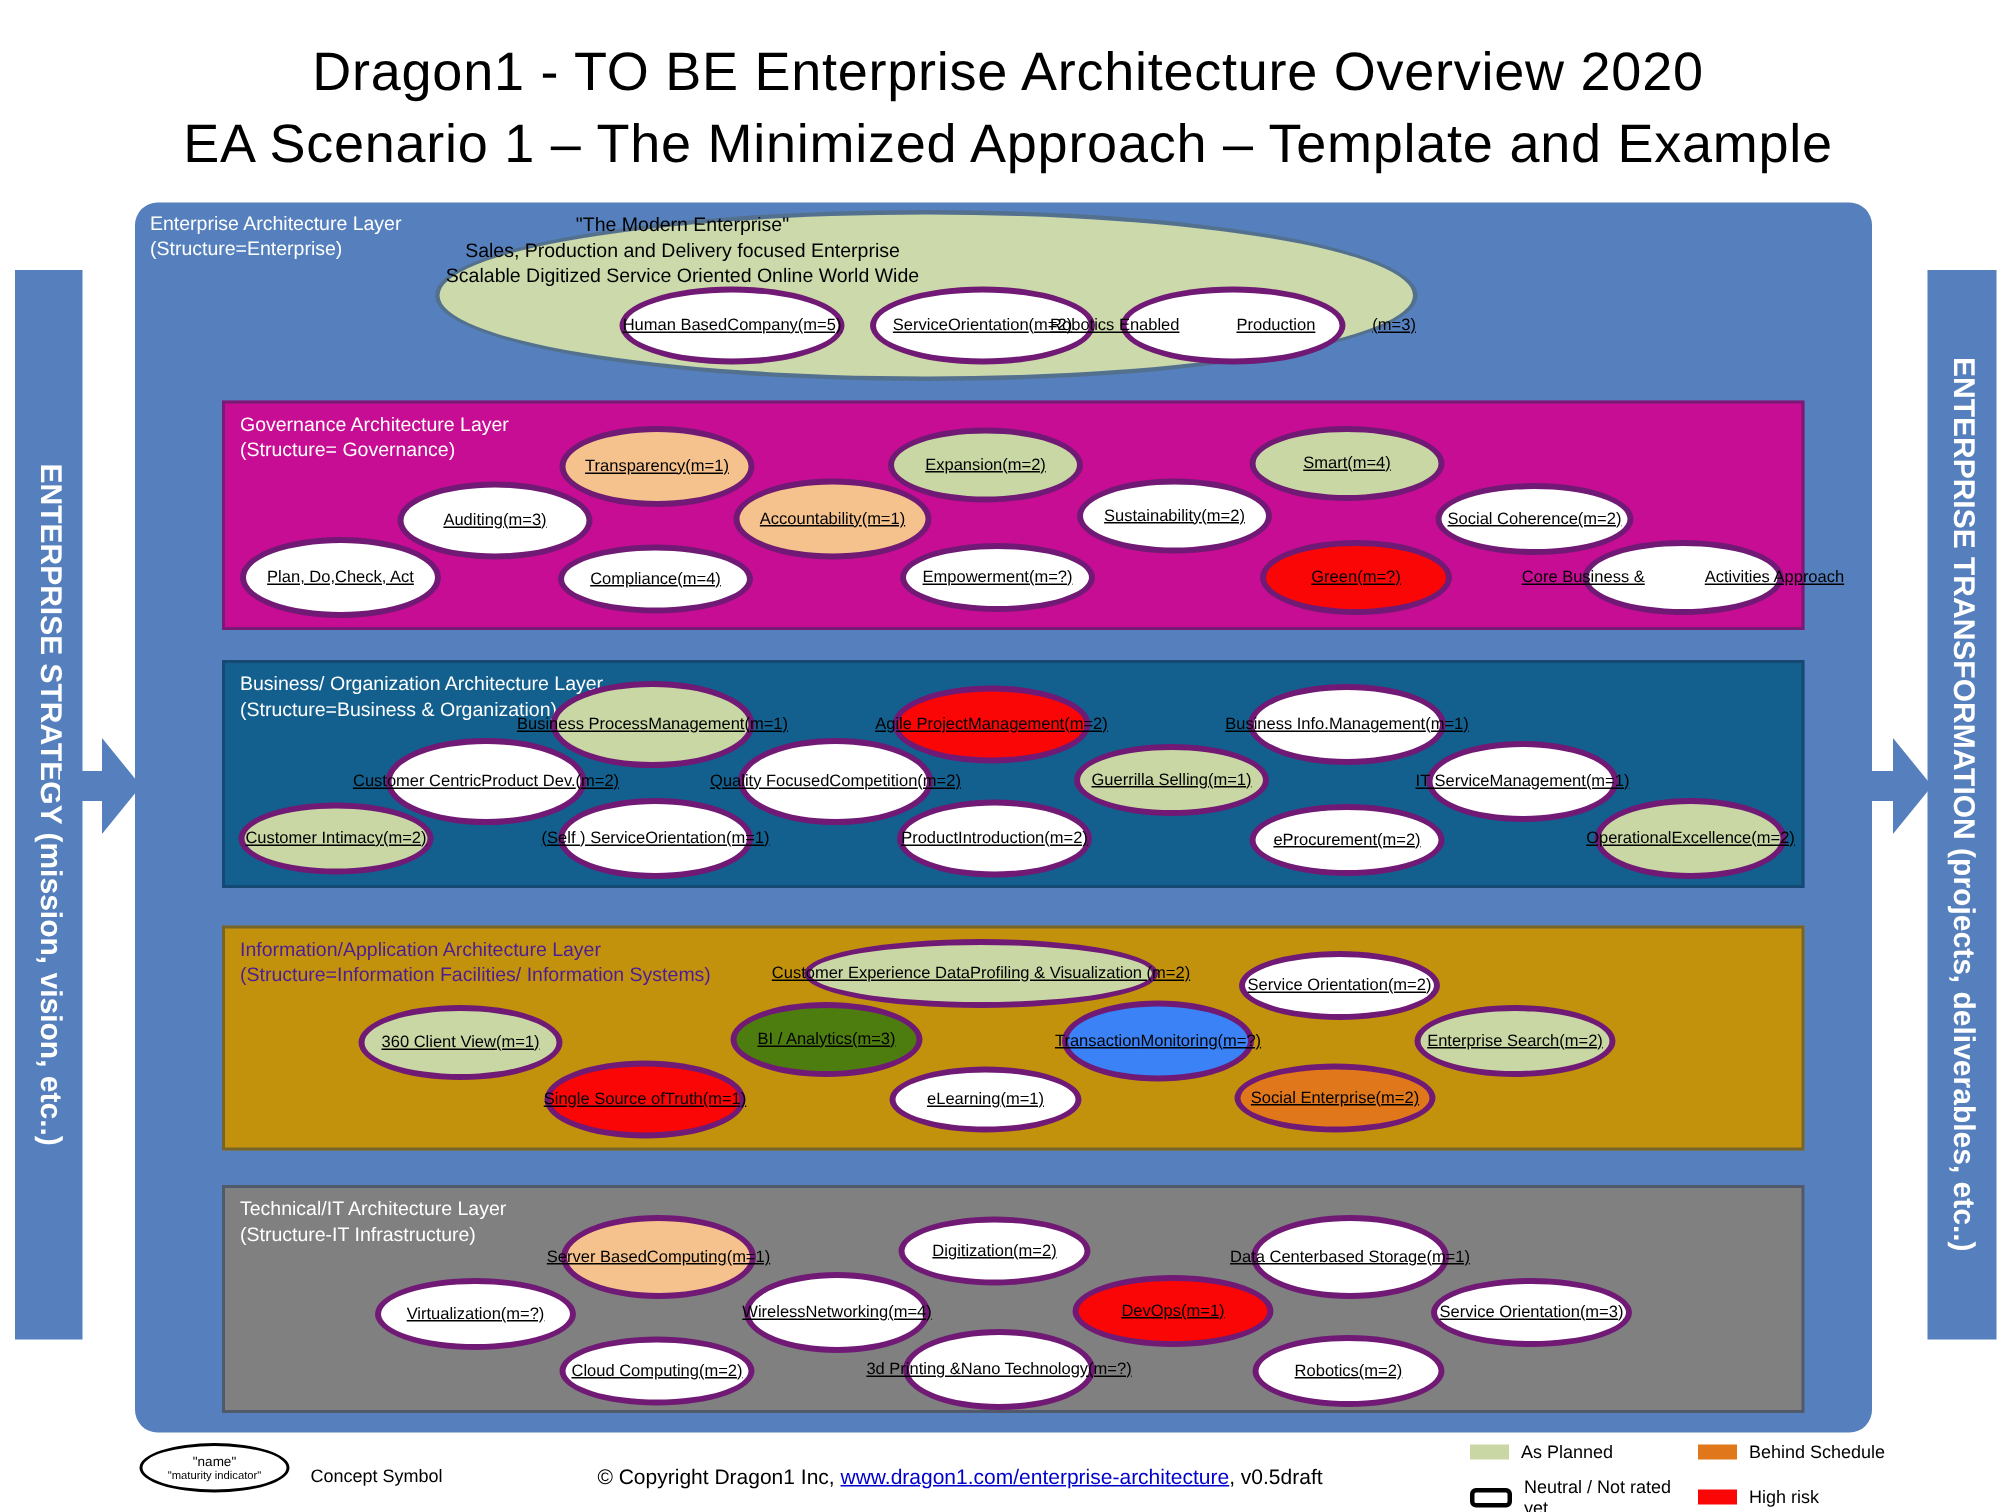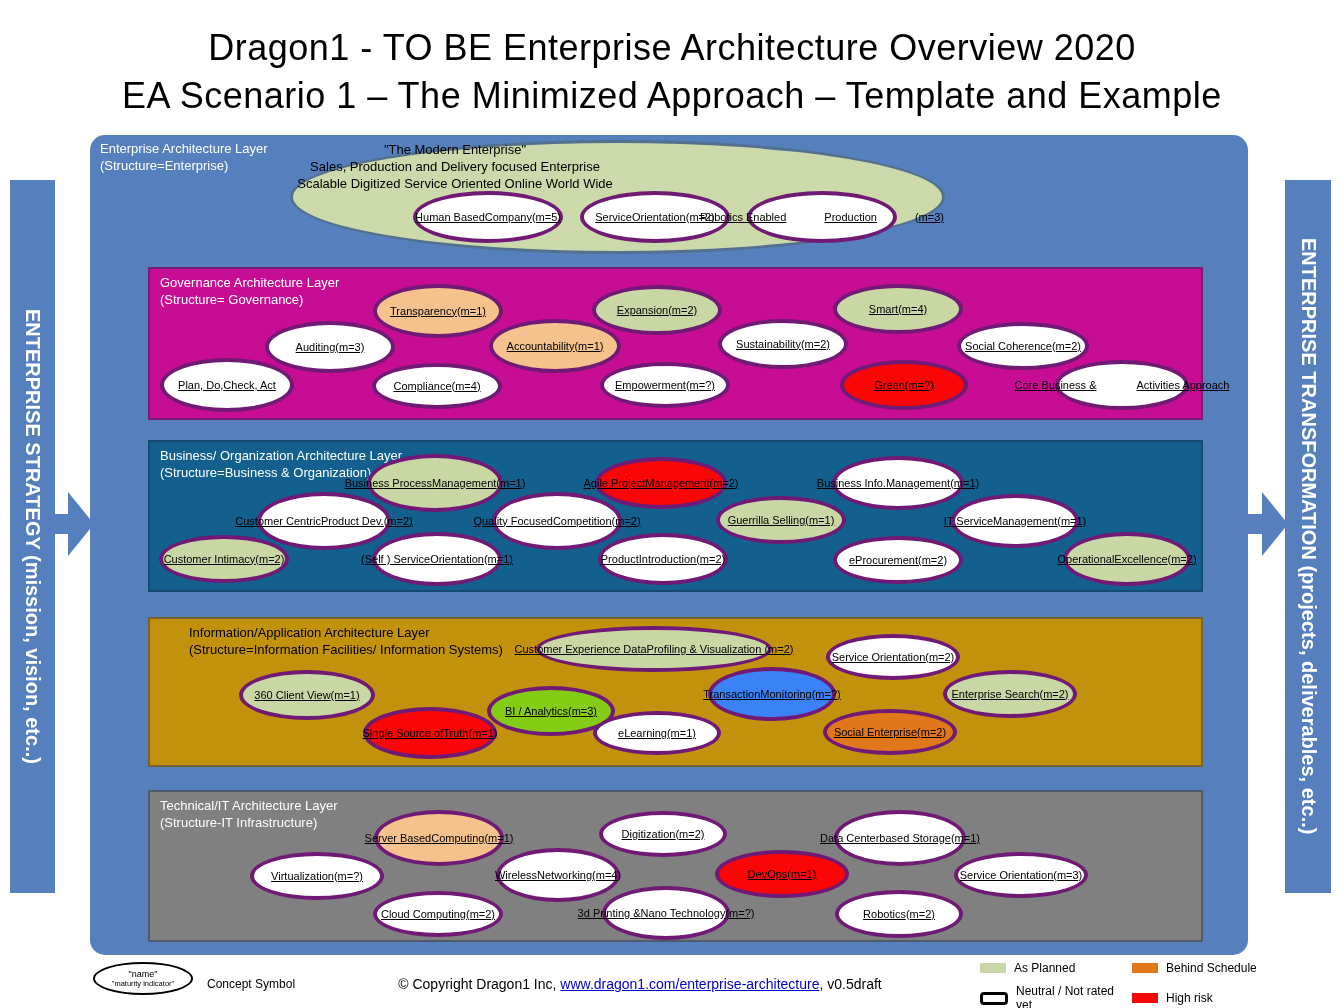--- a/index.html
+++ b/index.html
@@ -29,21 +29,21 @@
                  border-radius:50%; border:3px solid #53718f; box-sizing:border-box; }
   #big-ellipse-text { position:absolute; top:6px; left:40px; width:650px;
                       text-align:center; font-size:13px; line-height:1.32; }
   
   .band { position:absolute; left:58px; width:1055px; box-sizing:border-box;
           border:2px solid rgba(25,45,80,0.45); }
   #band-governance  { top:132px; height:153px;padding-left:33px; }
   #band-business    { top:305px; height:152px; }
   #band-information { top:482px; height:150px; }
   #band-technical   { top:655px; height:152px; }
-  #band-information .band-label { color:#000000;margin-left:29px; }
+  #band-information .band-label { color:#4c1d95; }
   
   .concept { position:absolute; border:4px solid #701a75; border-radius:50%;
              box-sizing:border-box; display:flex; flex-direction:row;
              justify-content:center; align-items:center; text-align:center;
              font-size:11px; line-height:1.15; color:#000;text-decoration:underline; }
   .c-line { white-space:nowrap; }
   
   #concept-symbol { position:absolute; left:93px; top:962px; width:100px; height:33px;
                     border:2px solid #000; border-radius:50%; box-sizing:border-box;
                     display:flex; flex-direction:column; justify-content:center;
@@ -226,21 +226,21 @@
           <div class="c-line">Profiling &amp; Visualization (m=2)</div>
         </div>
         <div class="concept" style="left: 676px; top: 15px; width: 134px; height: 46px; background: rgb(255, 255, 255);">
           <div class="c-line">Service Orientation</div>
           <div class="c-line c-m">(m=2)</div>
         </div>
         <div class="concept" style="left: 89px; top: 51px; width: 136px; height: 50px; background: rgb(201, 215, 165);">
           <div class="c-line">360 Client View</div>
           <div class="c-line c-m">(m=1)</div>
         </div>
-        <div class="concept" style="left: 337px; top: 67px; width: 128px; height: 50px; background: #84cc16;">
+        <div class="concept" style="left: 337px; top: 49px; width: 128px; height: 50px; background: #4d7c0f;">
           <div class="c-line">BI / Analytics</div>
           <div class="c-line c-m">(m=3)</div>
         </div>
         <div class="concept" style="left: 558px; top: 48px; width: 128px; height: 54px; background: #3b82f6;">
           <div class="c-line">Transaction</div>
           <div class="c-line">Monitoring</div>
           <div class="c-line c-m">(m=?)</div>
         </div>
         <div class="concept" style="left: 793px; top: 51px; width: 134px; height: 48px; background: rgb(201, 215, 165);">
           <div class="c-line">Enterprise Search</div>

